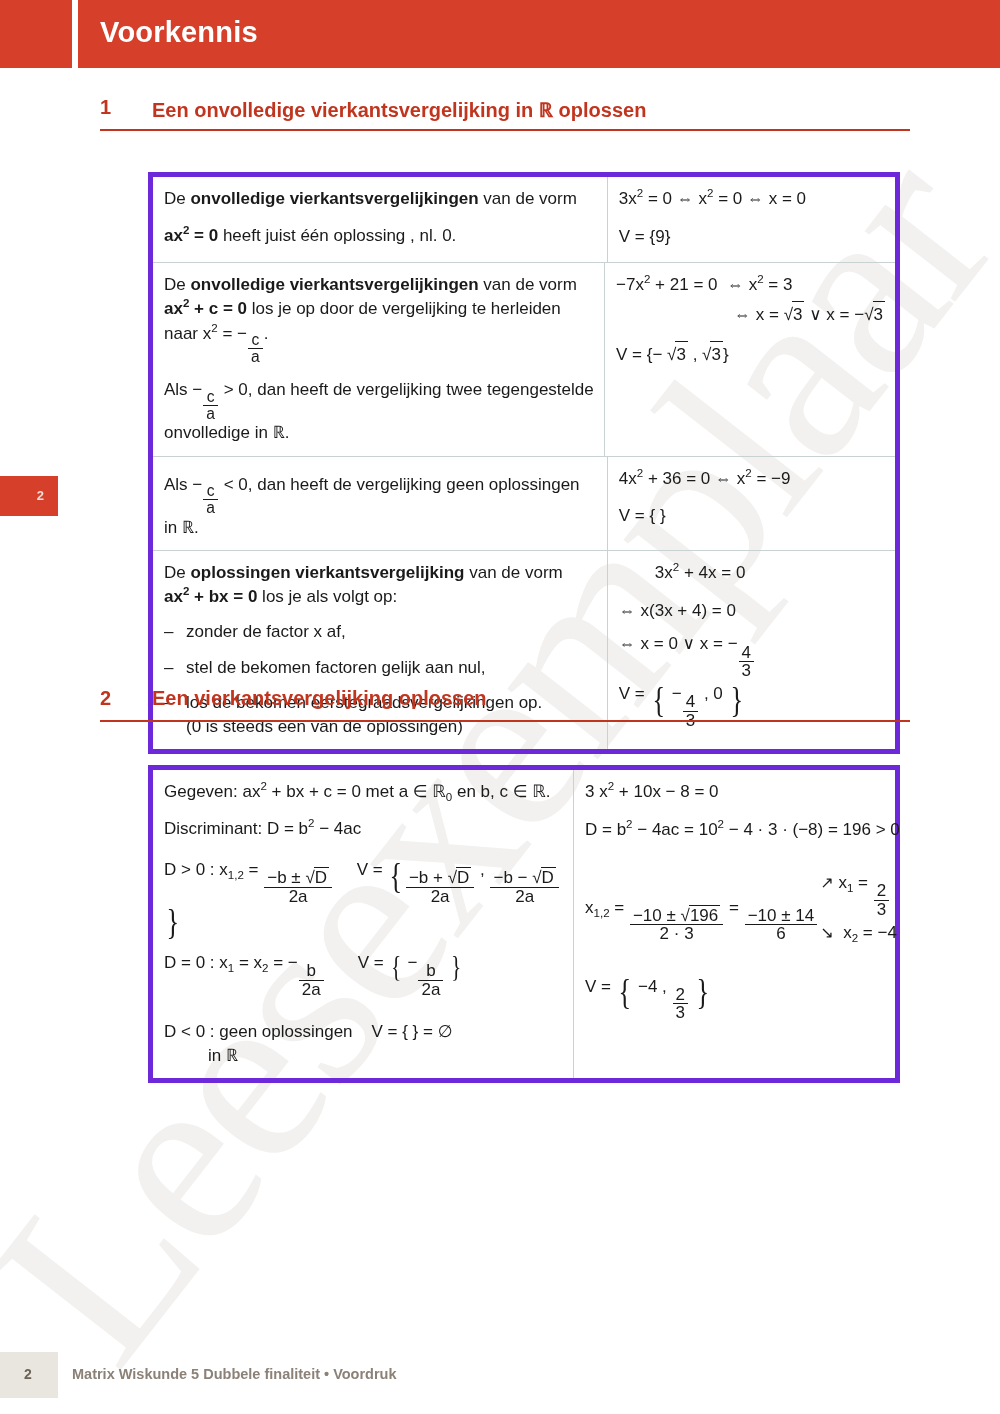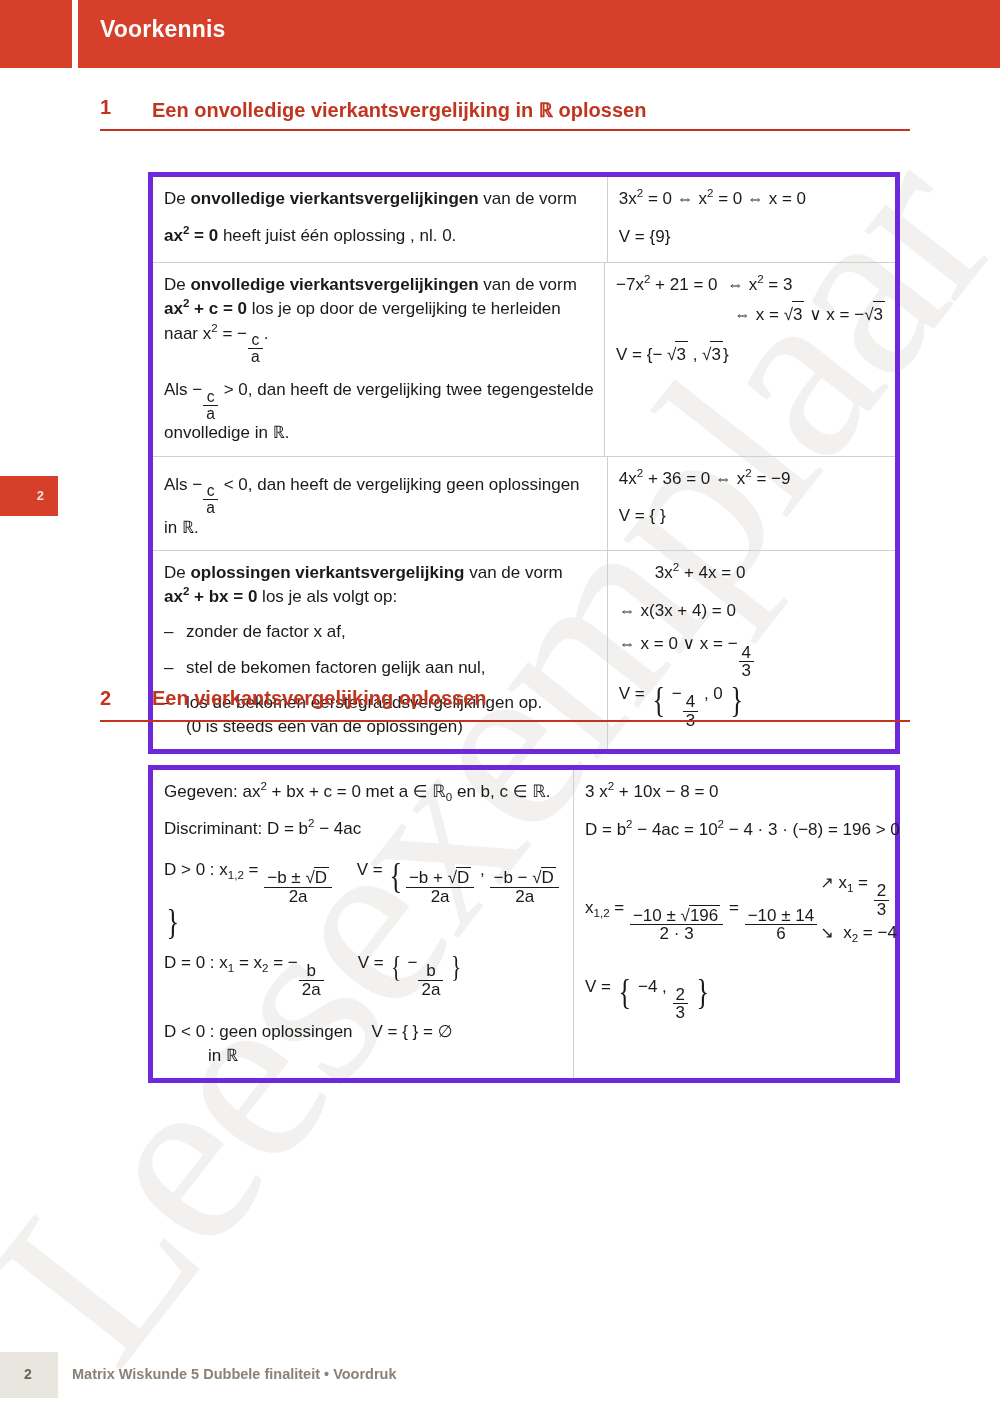--- a/index.html
+++ b/index.html
@@ -55,21 +55,21 @@
   #header-band .right-block {
     position: absolute;
     left: 78px; top: 0;
     width: 922px; height: 68px;
     background: #d6402a;
   }
   #header-title {
     position: absolute;
     left: 100px;
     top: 16px;
-    font-size: 23px;
+    font-size: 29px;
     font-weight: bold;
     color: #ffffff;
     letter-spacing: 0.2px;
     z-index: 3;
   }
 
   
   #margin-tab {
     position: absolute;
     left: 0;

